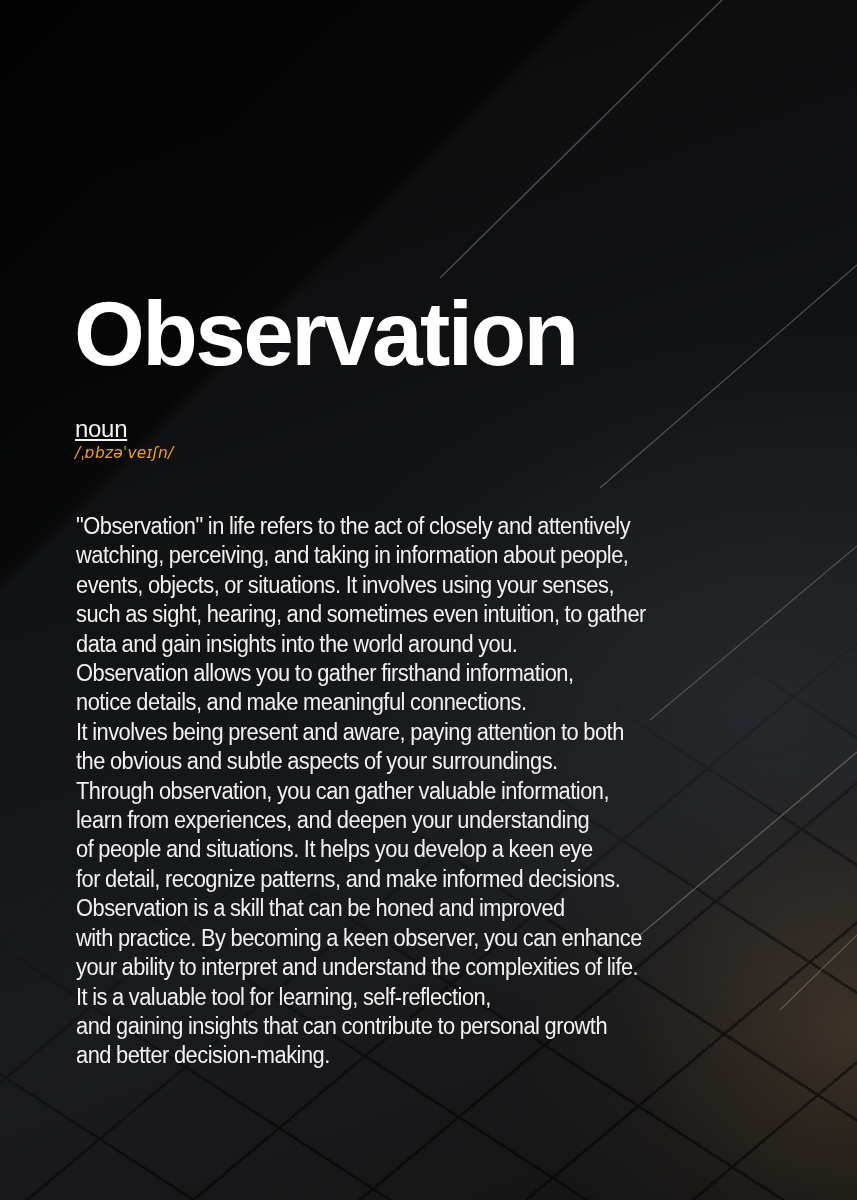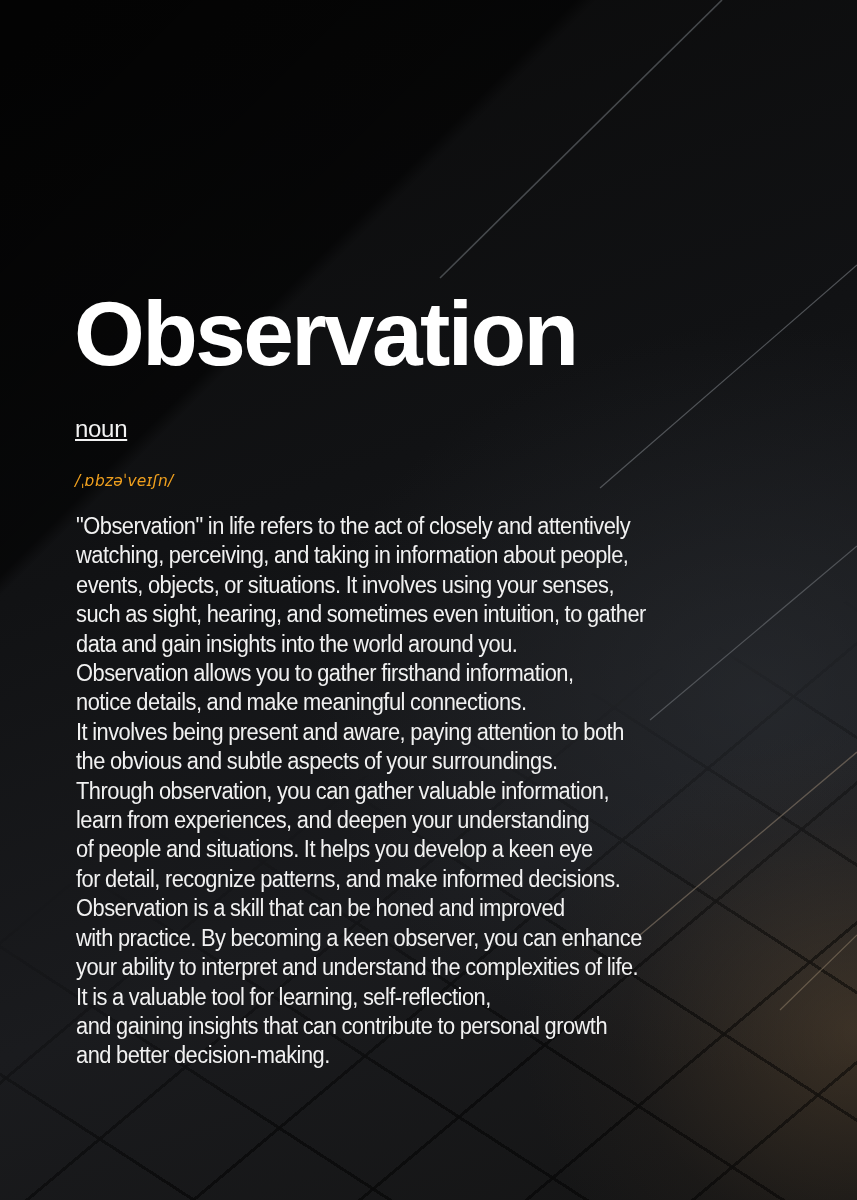--- a/index.html
+++ b/index.html
@@ -79,21 +79,20 @@
     .phonetic {
       position: absolute;
       top: 443px;
       left: 1px;
       font-family: "DejaVu Sans", "Liberation Sans", sans-serif;
       font-style: italic;
       font-size: 15.5px;
       line-height: 20px;
       color: #f0a01e;
       letter-spacing: 0.2px;
-      margin-top: 28px;
     }
     .definition {
       position: absolute;
       top: 512px;
       left: 2px;
       margin: 0;
       padding: 0;
       list-style: none;
       font-family: "Liberation Sans", "DejaVu Sans", sans-serif;
       font-size: 23.5px;

